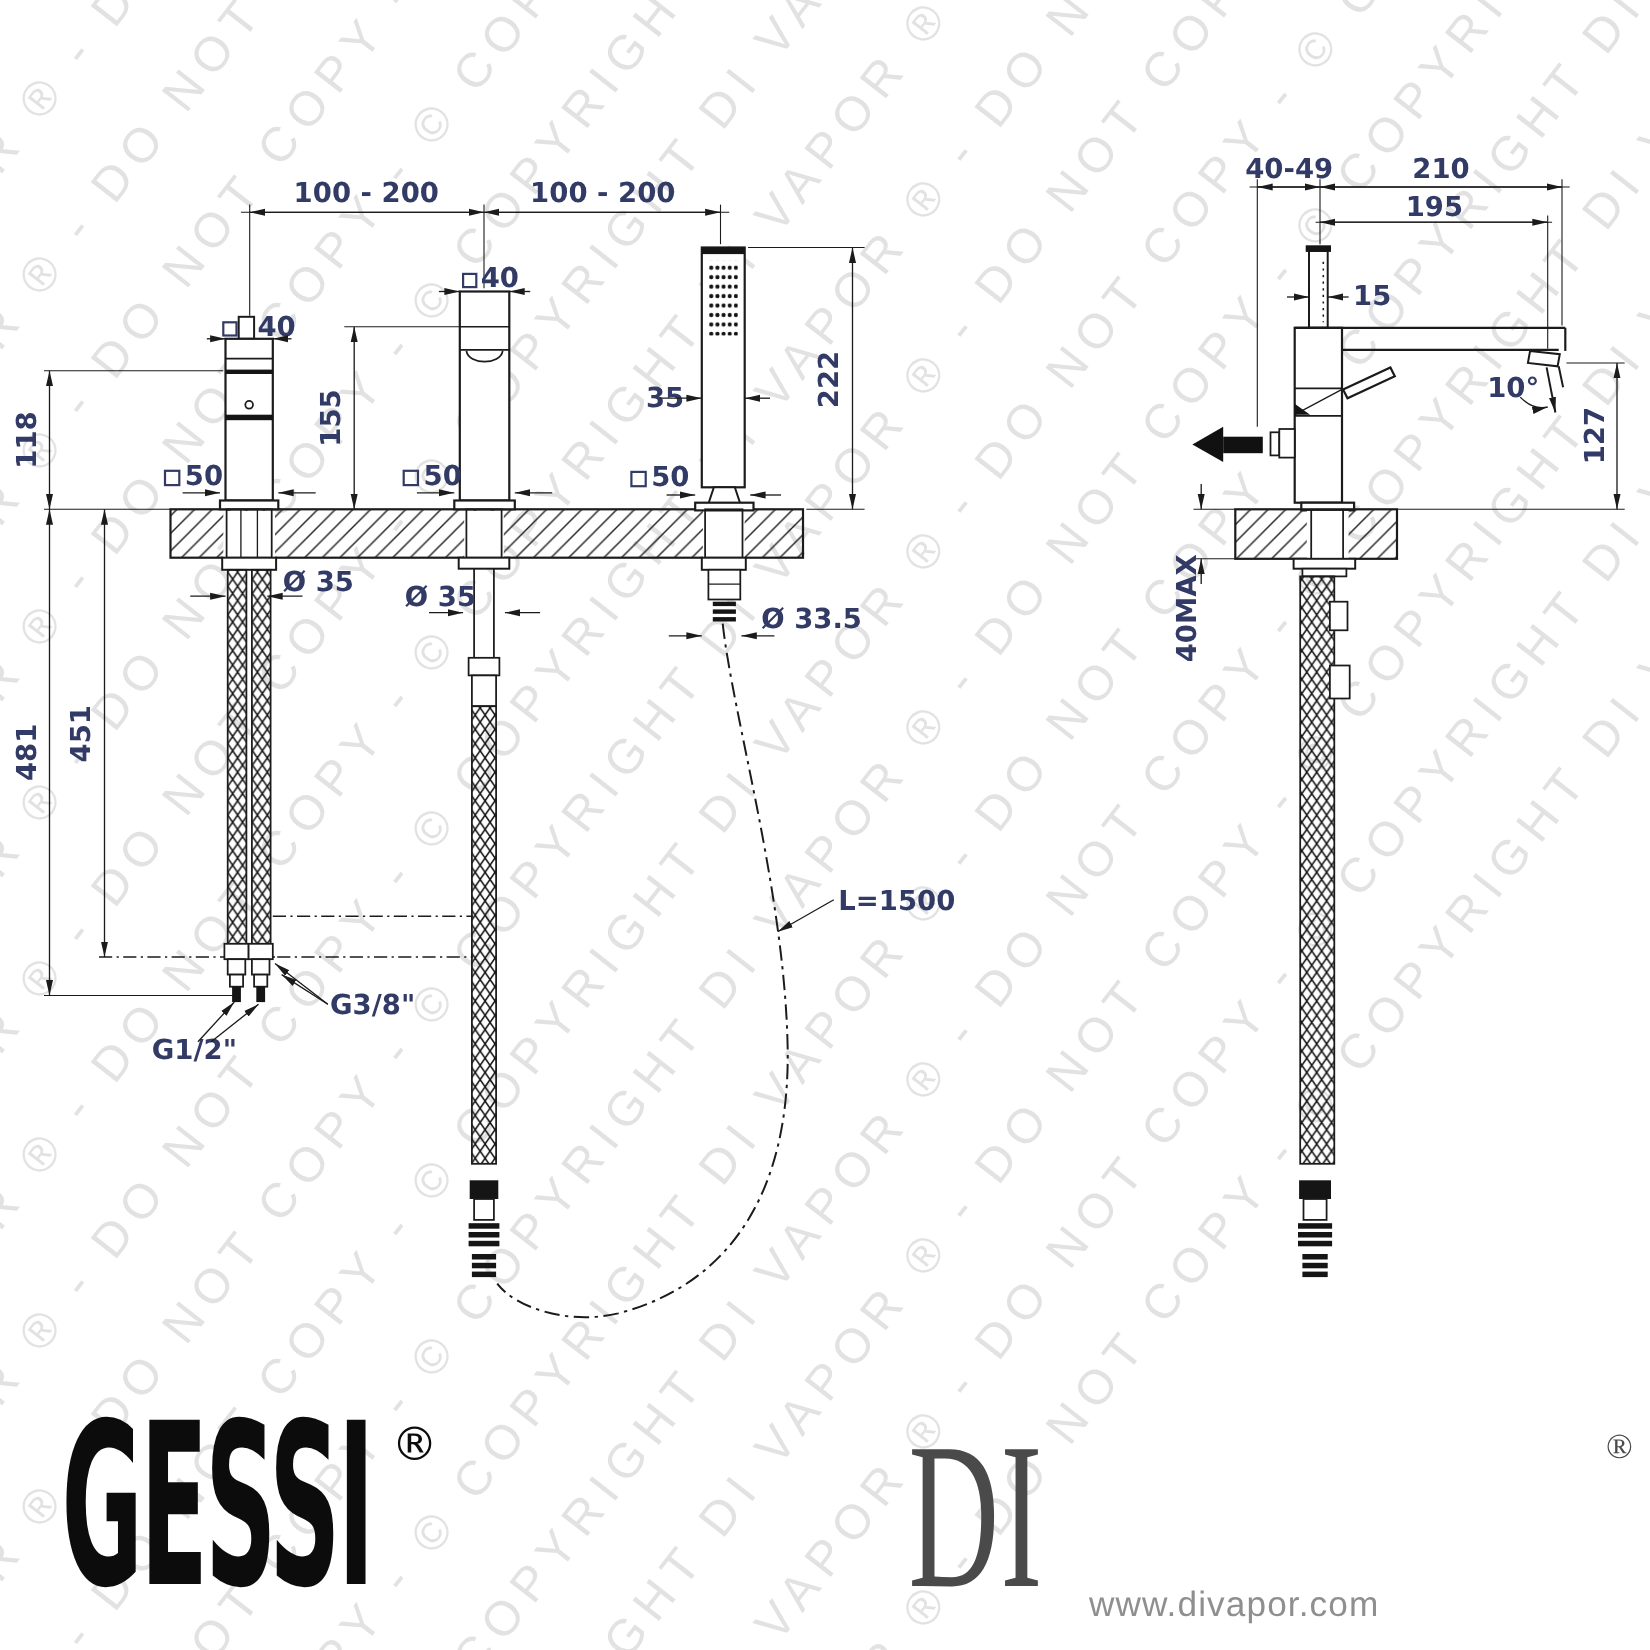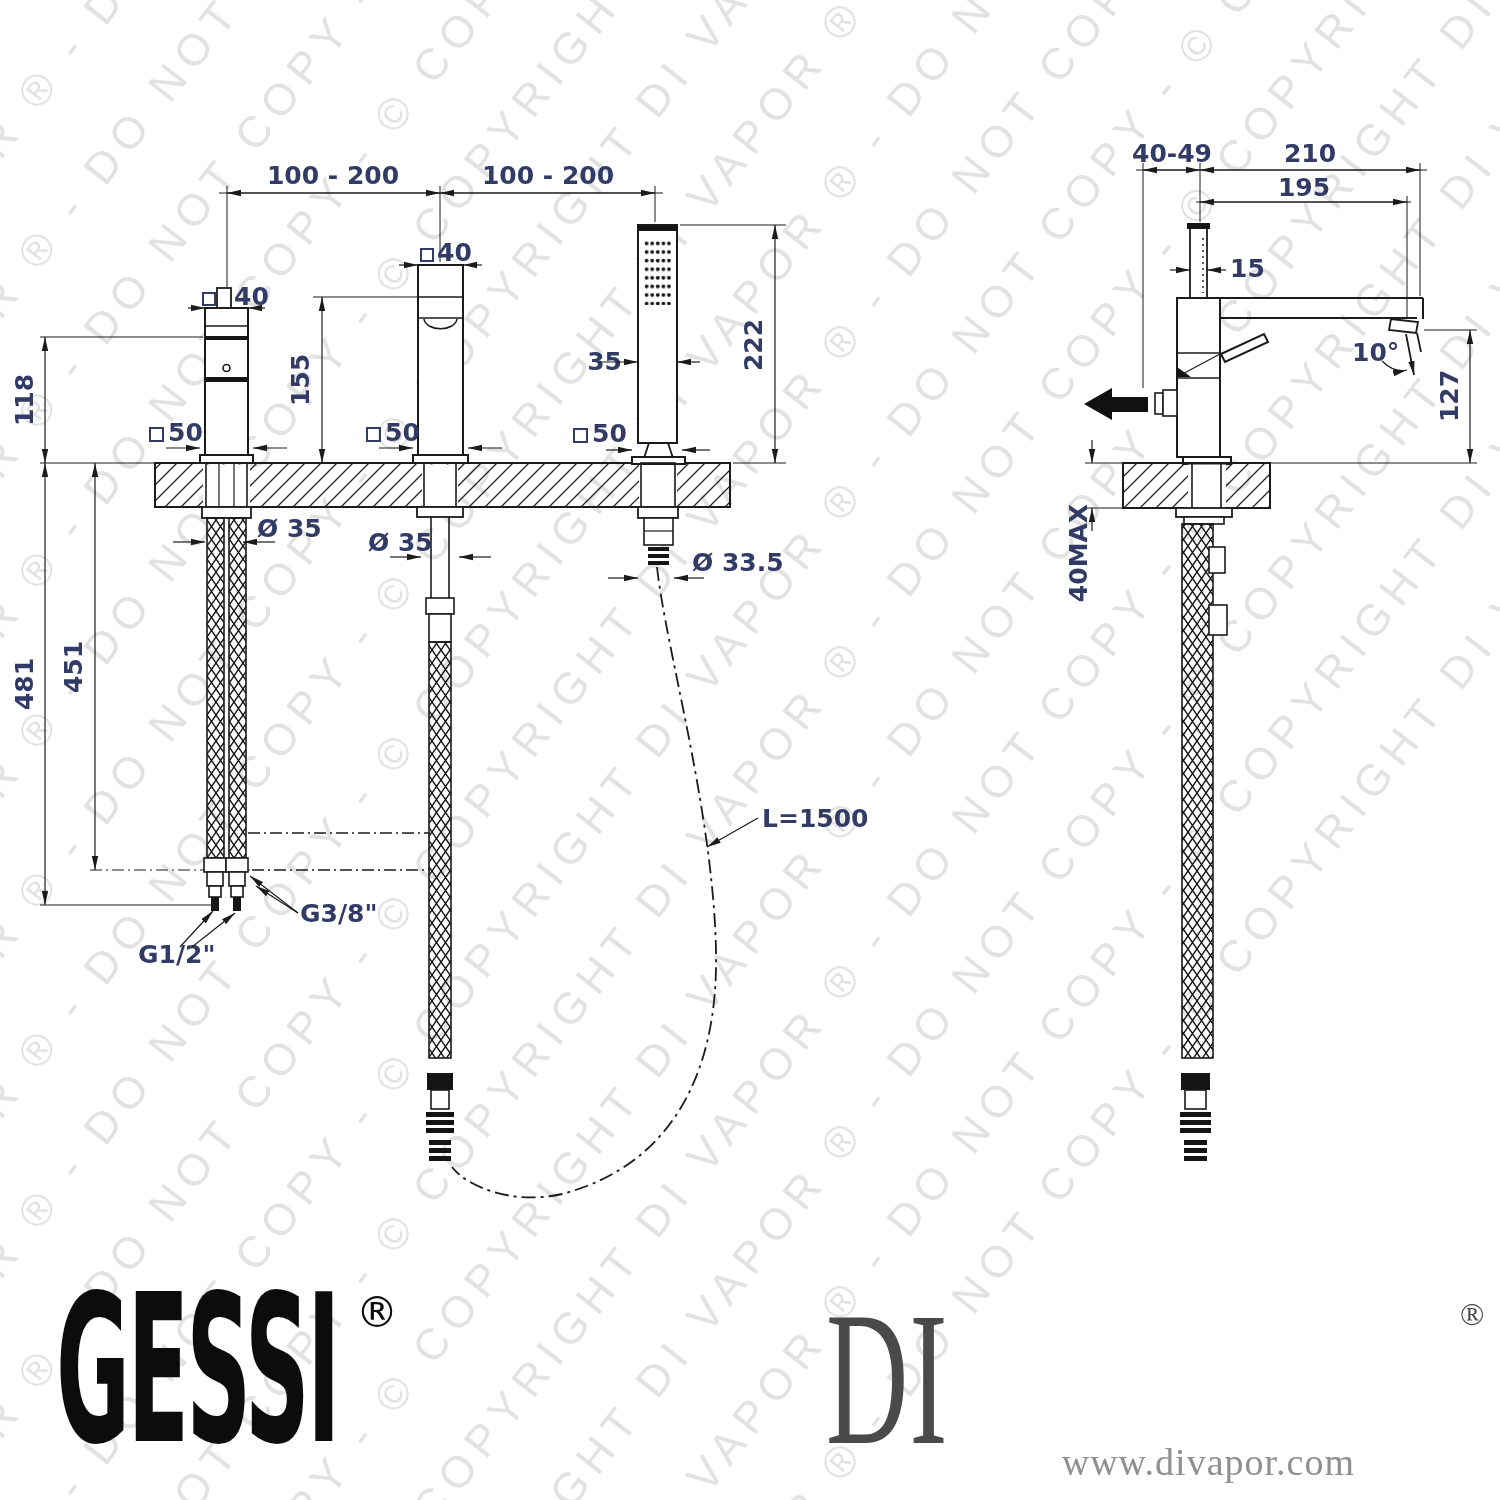--- a/index.html
+++ b/index.html
@@ -19,21 +19,21 @@
       font-family:"DejaVu Sans",sans-serif;font-weight:bold;font-size:205px;line-height:1;
       letter-spacing:-6px;transform:scale(0.44,1);transform-origin:left top;}
   #gessi-reg{position:absolute;left:356px;top:1288px;z-index:2;color:#0c0c0c;
       font-family:"DejaVu Sans",sans-serif;font-size:42px;font-weight:400;}
   #divapor-logo{position:absolute;left:826px;top:1284px;z-index:2;color:#4a4a4a;
       font-family:"Liberation Serif",serif;font-size:190px;line-height:1;letter-spacing:2px;
       transform:scale(0.60,1);transform-origin:left top;}
   #divapor-reg{position:absolute;left:1460px;top:1296px;z-index:2;color:#4a4a4a;
       font-family:"Liberation Serif",serif;font-size:32px;}
   #website{position:absolute;left:990px;top:1440px;width:365px;z-index:2;color:#8f8f8f;
-      font-family:Liberation Serif, serif;font-size:38px;letter-spacing:1px;text-align:right;}
+      font-family:Liberation Sans, sans-serif;font-size:32px;letter-spacing:1px;text-align:left;}
 </style>
 </head>
 <body>
 
 <div id="canvas">
 
   <div id="watermark-layer">
       <div class="wm-line" style="left: -420px; top: 10px; width: 3200px; color: rgb(226, 226, 226);">© COPYRIGHT DI VAPOR ® - DO NOT COPY - © COPYRIGHT DI VAPOR ® - DO NOT COPY - © COPYRIGHT DI VAPOR ® - DO NOT COPY - © COPYRIGHT DI VAPOR ® - DO NOT COPY - © COPYRIGHT DI VAPOR ® - DO NOT COPY - </div>
       <div class="wm-line" style="left: -420px; top: 170px; width: 3200px; color: rgb(226, 226, 226);">© COPYRIGHT DI VAPOR ® - DO NOT COPY - © COPYRIGHT DI VAPOR ® - DO NOT COPY - © COPYRIGHT DI VAPOR ® - DO NOT COPY - © COPYRIGHT DI VAPOR ® - DO NOT COPY - © COPYRIGHT DI VAPOR ® - DO NOT COPY - </div>
       <div class="wm-line" style="left: -420px; top: 330px; width: 3200px; color: rgb(226, 226, 226);">© COPYRIGHT DI VAPOR ® - DO NOT COPY - © COPYRIGHT DI VAPOR ® - DO NOT COPY - © COPYRIGHT DI VAPOR ® - DO NOT COPY - © COPYRIGHT DI VAPOR ® - DO NOT COPY - © COPYRIGHT DI VAPOR ® - DO NOT COPY - </div>

